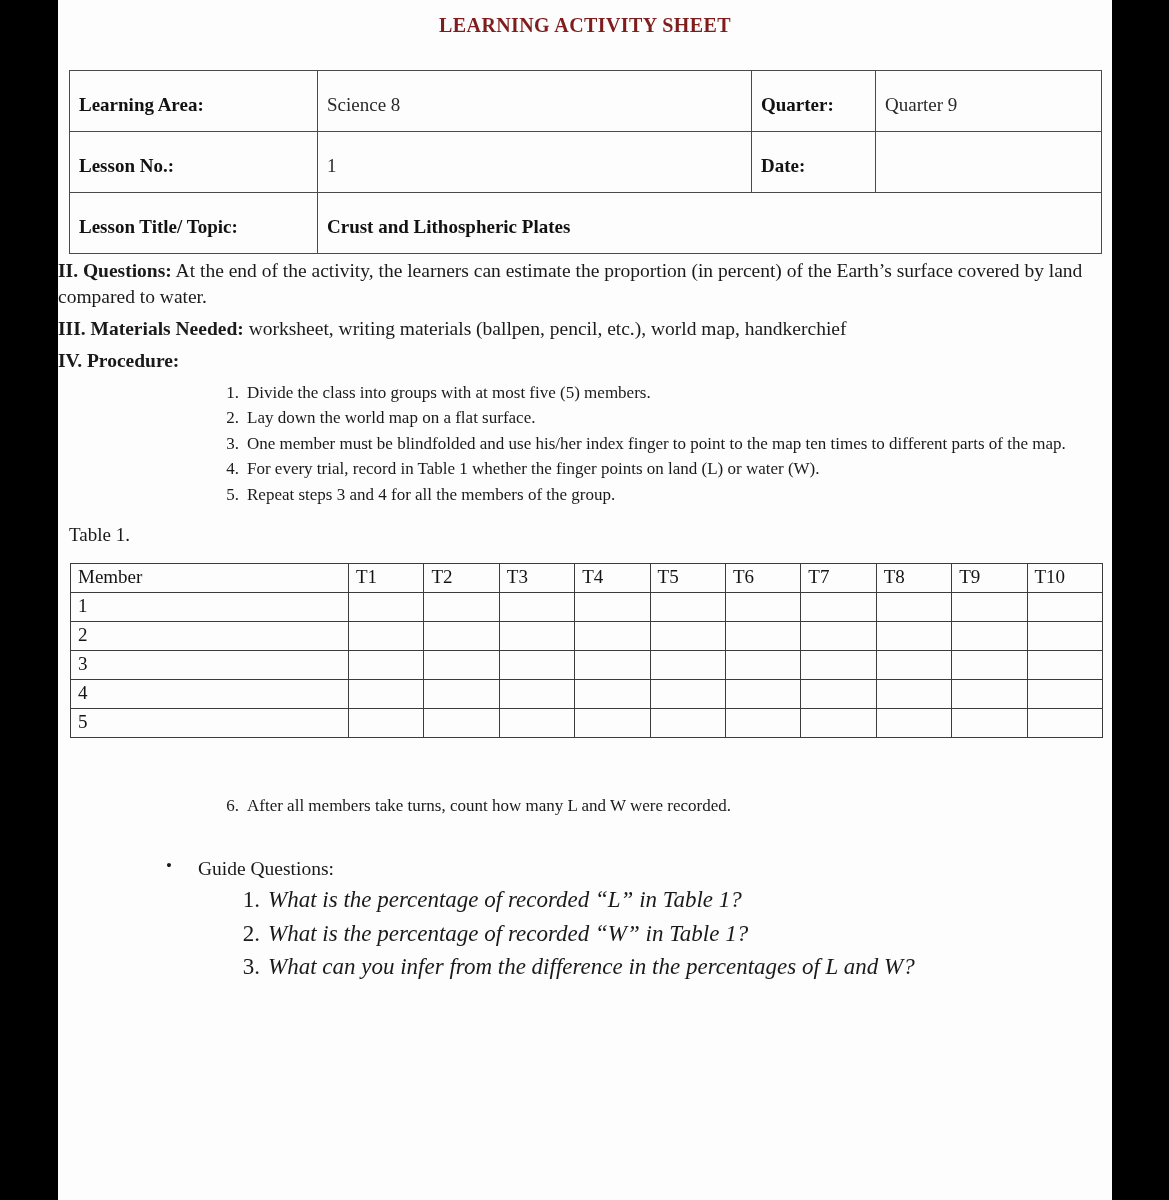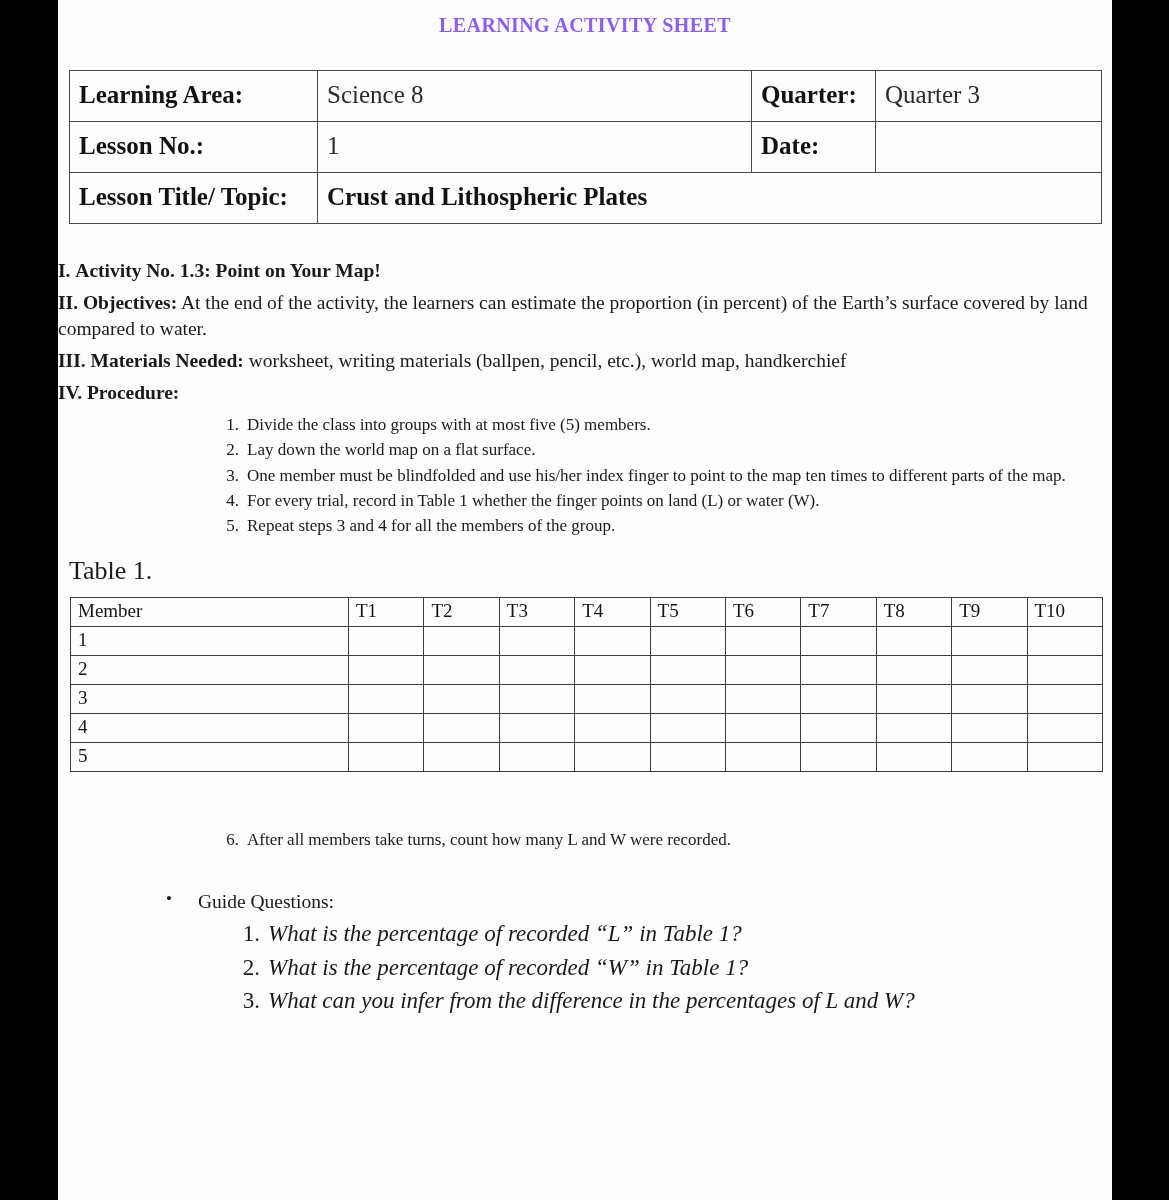--- a/index.html
+++ b/index.html
@@ -29,40 +29,40 @@
     height: 1200px;
     background: #fdfdfd;
     box-sizing: border-box;
     padding: 0;
   }
   #doc-title {
     text-align: center;
     font-weight: bold;
     font-size: 20px;
     letter-spacing: 0.4px;
-    color: #8b5cf6;
+    color: #7f1d1d;
     margin: 13px 0 0 0;
     padding: 0;
     line-height: 1.2;
   }
 
   
   .info-table {
     position: absolute;
     left: 11px;
     top: 70px;
     width: 1032px;
     border-collapse: collapse;
     table-layout: fixed;
   }
   .info-table td {
     border: 1.6px solid #4a4a4a;
     height: 44px;
-    padding: 2px 8px 4px 9px;
-    font-size: 25px;
+    padding: 12px 8px 4px 9px;
+    font-size: 19px;
     color: #121212;
     vertical-align: middle;
     line-height: 1.15;
   }
   .info-table td.lbl {
     font-weight: bold;
   }
   .info-table td.val {
     font-weight: normal;
     color: #2a2a2a;
@@ -115,23 +115,23 @@
     position: absolute;
     left: 0;
     top: 0;
     width: 26px;
     text-align: right;
   }
   ol.proc.start6 { counter-reset: procnum 5; }
 
   
   .table-caption {
-    font-size: 26px;
-    color: #1a1a1a;
-    margin: 17px 0 11px 11px;
+    font-size: 19px;
+    color: #1a1a1a;
+    margin: 17px 0 17px 11px;
   }
   .data-table {
     margin-left: 12px;
     width: 1032px;
     border-collapse: collapse;
     table-layout: fixed;
   }
   .data-table th, .data-table td {
     border: 1.4px solid #3c3c3c;
     height: 26px;
@@ -213,43 +213,40 @@
         <col style="width:434px">
         <col style="width:124px">
         <col style="width:98px">
         <col style="width:128px">
       </colgroup>
       <tbody>
         <tr>
           <td class="lbl">Learning Area:</td>
           <td class="val">Science 8</td>
           <td class="lbl">Quarter:</td>
-          <td class="val" colspan="2">Quarter 3</td>
+          <td class="val" colspan="2">Quarter 9</td>
         </tr>
         <tr>
           <td class="lbl">Lesson No.:</td>
           <td class="val">1</td>
           <td class="lbl">Date:</td>
           <td class="val blank" colspan="2"></td>
         </tr>
         <tr>
           <td class="lbl">Lesson Title/ Topic:</td>
           <td class="val-bold" colspan="4">Crust and Lithospheric Plates</td>
         </tr>
       </tbody>
     </table>
 
     <div class="body-area">
 
-      <p class="para heading-only" style="margin-left:0; padding-left:0;">
-        <span>I.</span><span>&nbsp;</span><span>Activity No. 1.3: Point on Your Map!</span>
-      </p>
 
       <p class="para">
-        <span class="roman">II.</span><span>&nbsp;</span><span class="roman">Objectives:</span><span> At the end of the activity, the learners can estimate the proportion (in percent) of the Earth’s surface covered by land compared to water.</span>
+        <span class="roman">II.</span><span>&nbsp;</span><span class="roman">Questions:</span><span> At the end of the activity, the learners can estimate the proportion (in percent) of the Earth’s surface covered by land compared to water.</span>
       </p>
 
       <p class="para">
         <span class="roman">III.</span><span>&nbsp;</span><span class="roman">Materials Needed:</span><span> worksheet, writing materials (ballpen, pencil, etc.), world map, handkerchief</span>
       </p>
 
       <p class="para heading-only">
         <span>IV.</span><span>&nbsp;</span><span>Procedure:</span>
       </p>
 

